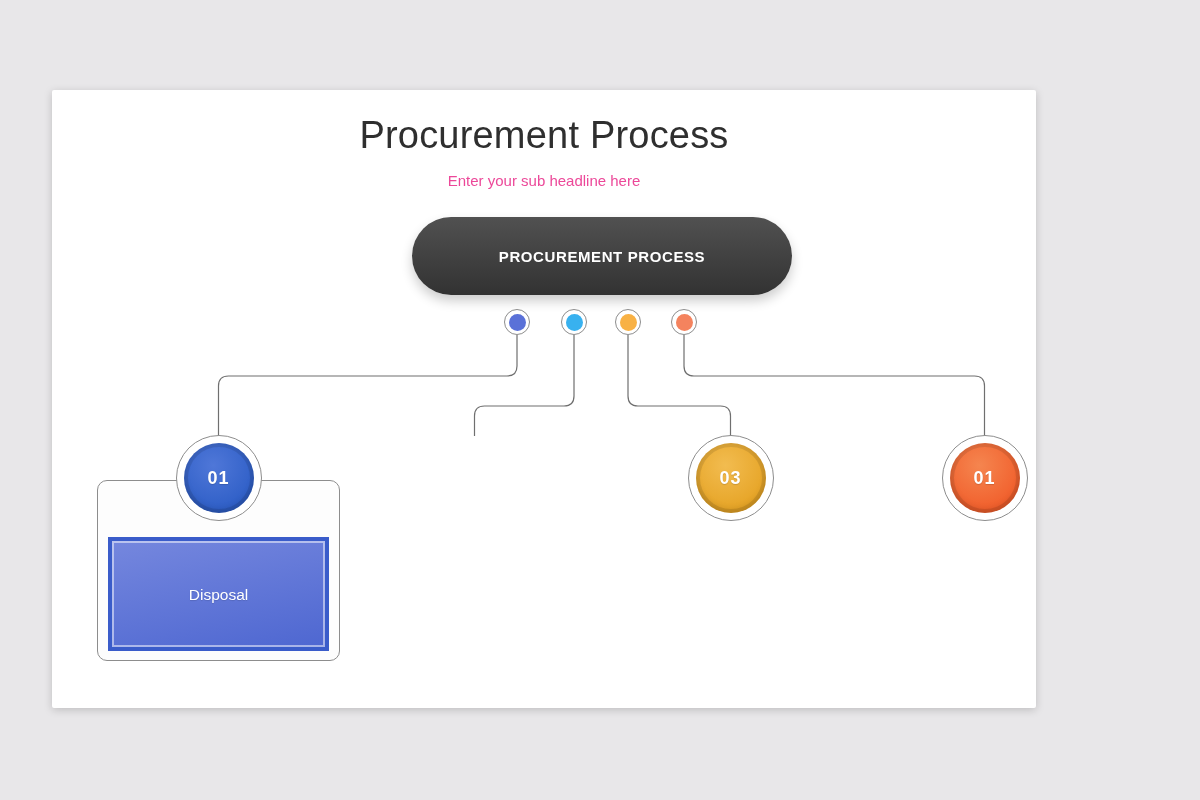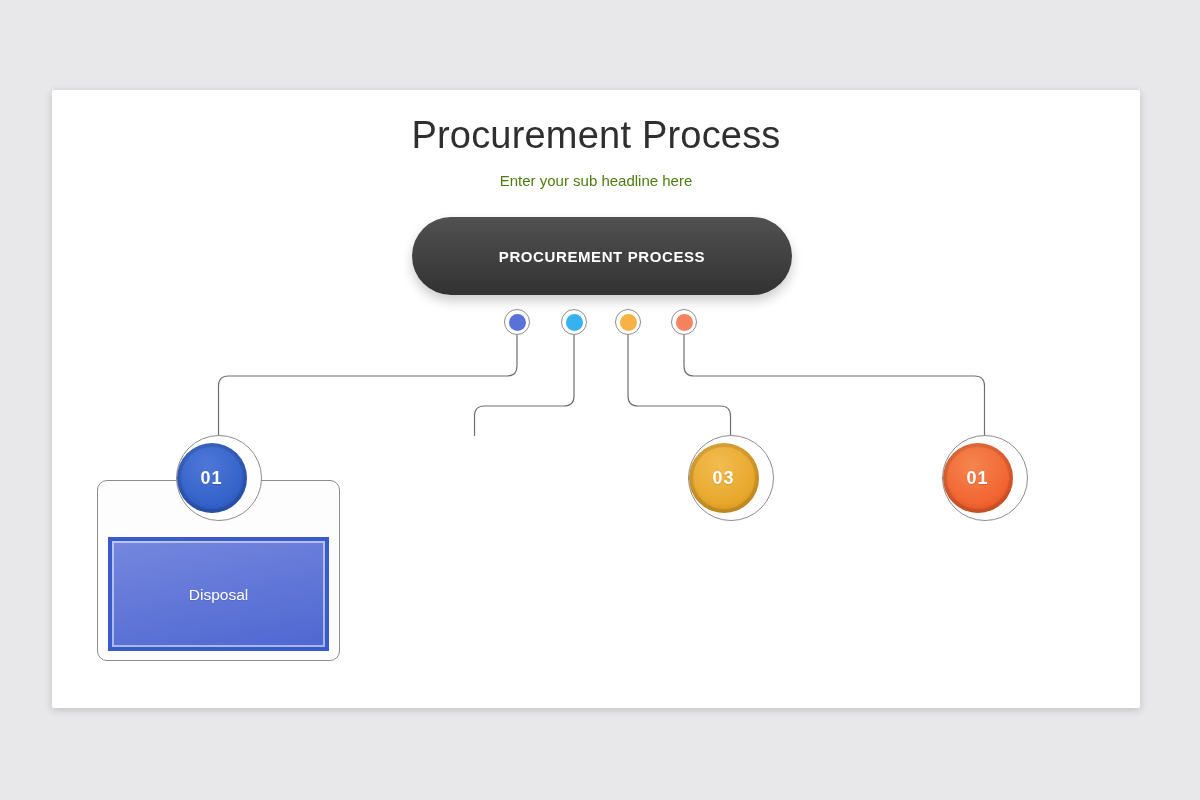--- a/index.html
+++ b/index.html
@@ -3,32 +3,32 @@
 <meta charset="utf-8">
 <style>
   html,body{margin:0;padding:0;}
   body{
     width:1200px;height:800px;
     background:#e8e7e9;
     font-family:"Liberation Sans",sans-serif;
     position:relative;overflow:hidden;
   }
   .slide{
-    position:absolute;left:52px;top:90px;width:1088px;height:618px;
+    position:absolute;left:52px;top:90px;width:984px;height:618px;
     background:#ffffff;border-radius:2px;
     box-shadow:0 2px 8px rgba(0,0,0,0.18);
   }
   .title{
     position:absolute;left:0;right:0;top:24px;margin:0;
     text-align:center;font-size:38px;font-weight:500;color:#2f2f2f;
     letter-spacing:0.2px;
   }
   .subtitle{
     position:absolute;left:0;right:0;top:82px;margin:0;
-    text-align:center;font-size:15px;font-weight:500;color:#4d7c0f;
+    text-align:center;font-size:15px;font-weight:500;color:#ec4899;
   }
   .pill{
     position:absolute;left:360px;top:127px;width:380px;height:78px;
     border-radius:40px;
     background:linear-gradient(180deg,#515151,#323232);
     box-shadow:0 6px 12px rgba(0,0,0,0.20);
     display:flex;align-items:center;justify-content:center;
   }
   .pill span{
     color:#ffffff;font-size:15px;font-weight:bold;letter-spacing:0.6px;
@@ -55,21 +55,21 @@
     display:flex;flex-direction:column;align-items:center;justify-content:center;
   }
   .label-line{
     color:#ffffff;font-size:15.5px;font-weight:500;line-height:27px;
     text-shadow:0 1px 1px rgba(0,0,0,0.12);text-align:center;
   }
   .num-ring{
     position:absolute;left:50%;top:345px;width:86px;height:86px;margin-left:-43px;
     border-radius:50%;background:#ffffff;border:1px solid #8d8d8d;
     box-sizing:border-box;
-    display:flex;align-items:center;justify-content:flex-start;
+    display:flex;align-items:center;justify-content:center;
   }
   .num-fill{
     width:70px;height:70px;border-radius:50%;
     background:radial-gradient(circle at 42% 32%,var(--circle-light),var(--circle) 72%);
     box-shadow:inset 0 0 0 4px rgba(0,0,0,0.10), inset 0 -4px 6px rgba(0,0,0,0.10);
     display:flex;align-items:center;justify-content:center;
   }
   .num{
     color:#ffffff;font-size:18px;font-weight:bold;letter-spacing:1px;
     text-shadow:0 1px 1px rgba(0,0,0,0.15);

